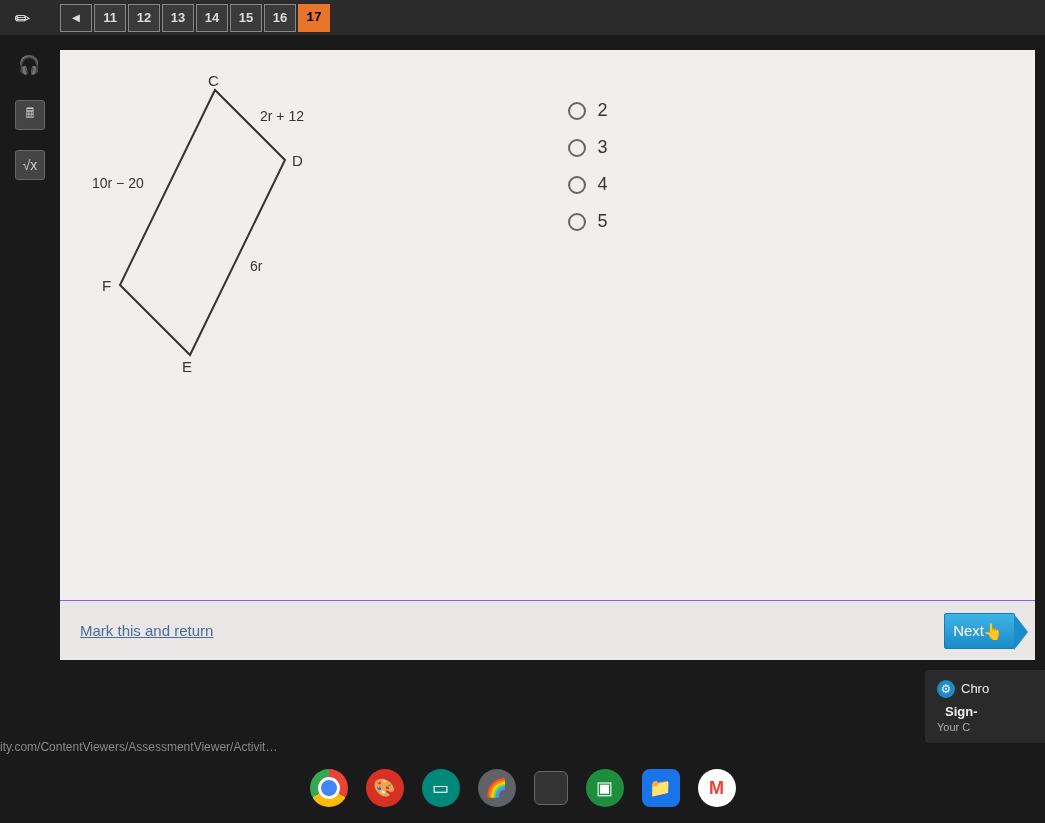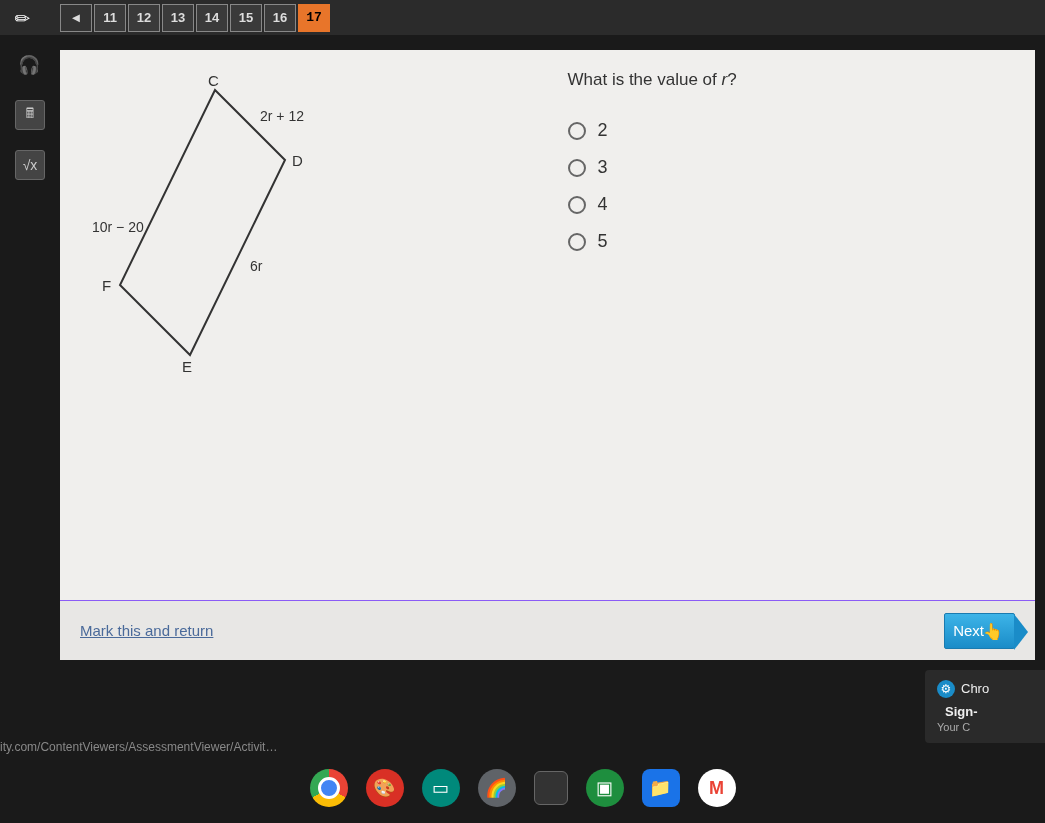--- a/index.html
+++ b/index.html
@@ -289,29 +289,26 @@
   <div class="left-col">
     <div class="figure-area">
       <svg width="300" height="300" viewBox="0 0 300 300">
         <polygon points="135,10 205,80 110,275 40,205" fill="none" stroke="#333" stroke-width="2"></polygon>
       </svg>
       <span class="v-label" style="left:128px; top:-8px;">C</span>
       <span class="v-label" style="left:212px; top:72px;">D</span>
       <span class="v-label" style="left:102px; top:278px;">E</span>
       <span class="v-label" style="left:22px; top:197px;">F</span>
       <span class="e-label" style="left:180px; top:28px;">2r + 12</span>
-      <span class="e-label" style="left:12px; top:95px;margin-top:44px;">10r − 20</span>
+      <span class="e-label" style="left:12px; top:95px;">10r − 20</span>
       <span class="e-label" style="left:170px; top:178px;">6r</span>
     </div>
   </div>
 
   <div class="right-col">
-    <div class="prompt-text">
-      <span>What is the value of </span><span class="italic">r</span><span>?</span>
-    </div>
     <div class="answers">
       <div class="answer-row">
         <div class="radio-outer"></div>
         <span class="answer-text">2</span>
       </div>
       <div class="answer-row">
         <div class="radio-outer"></div>
         <span class="answer-text">3</span>
       </div>
       <div class="answer-row">

